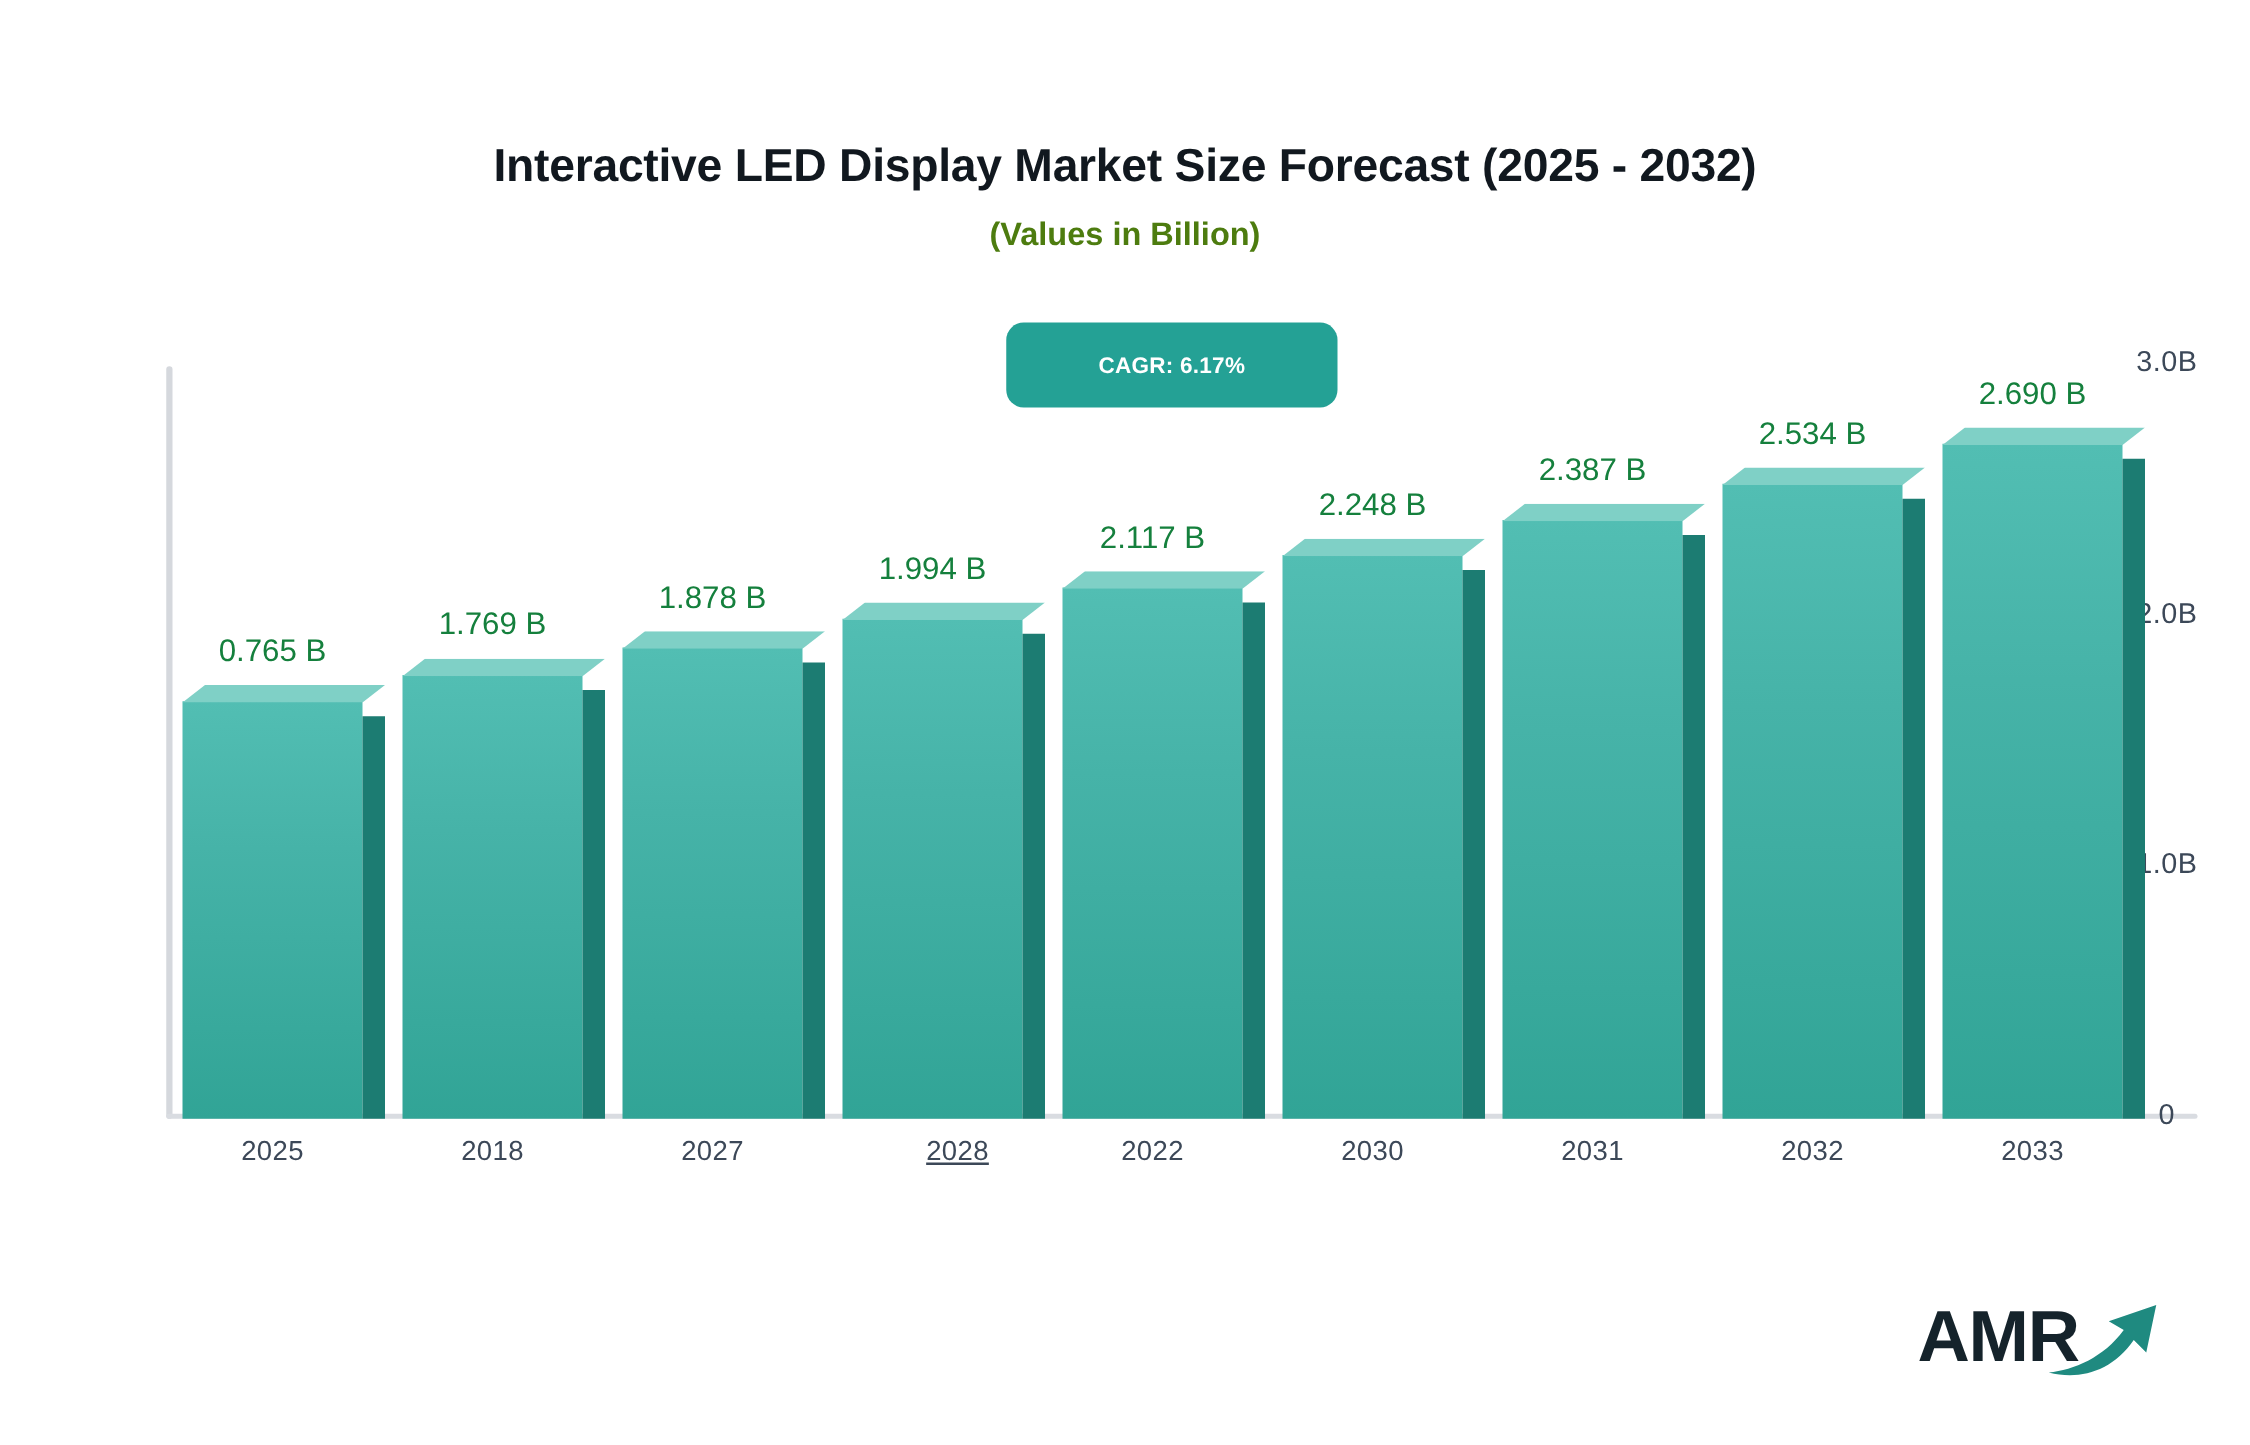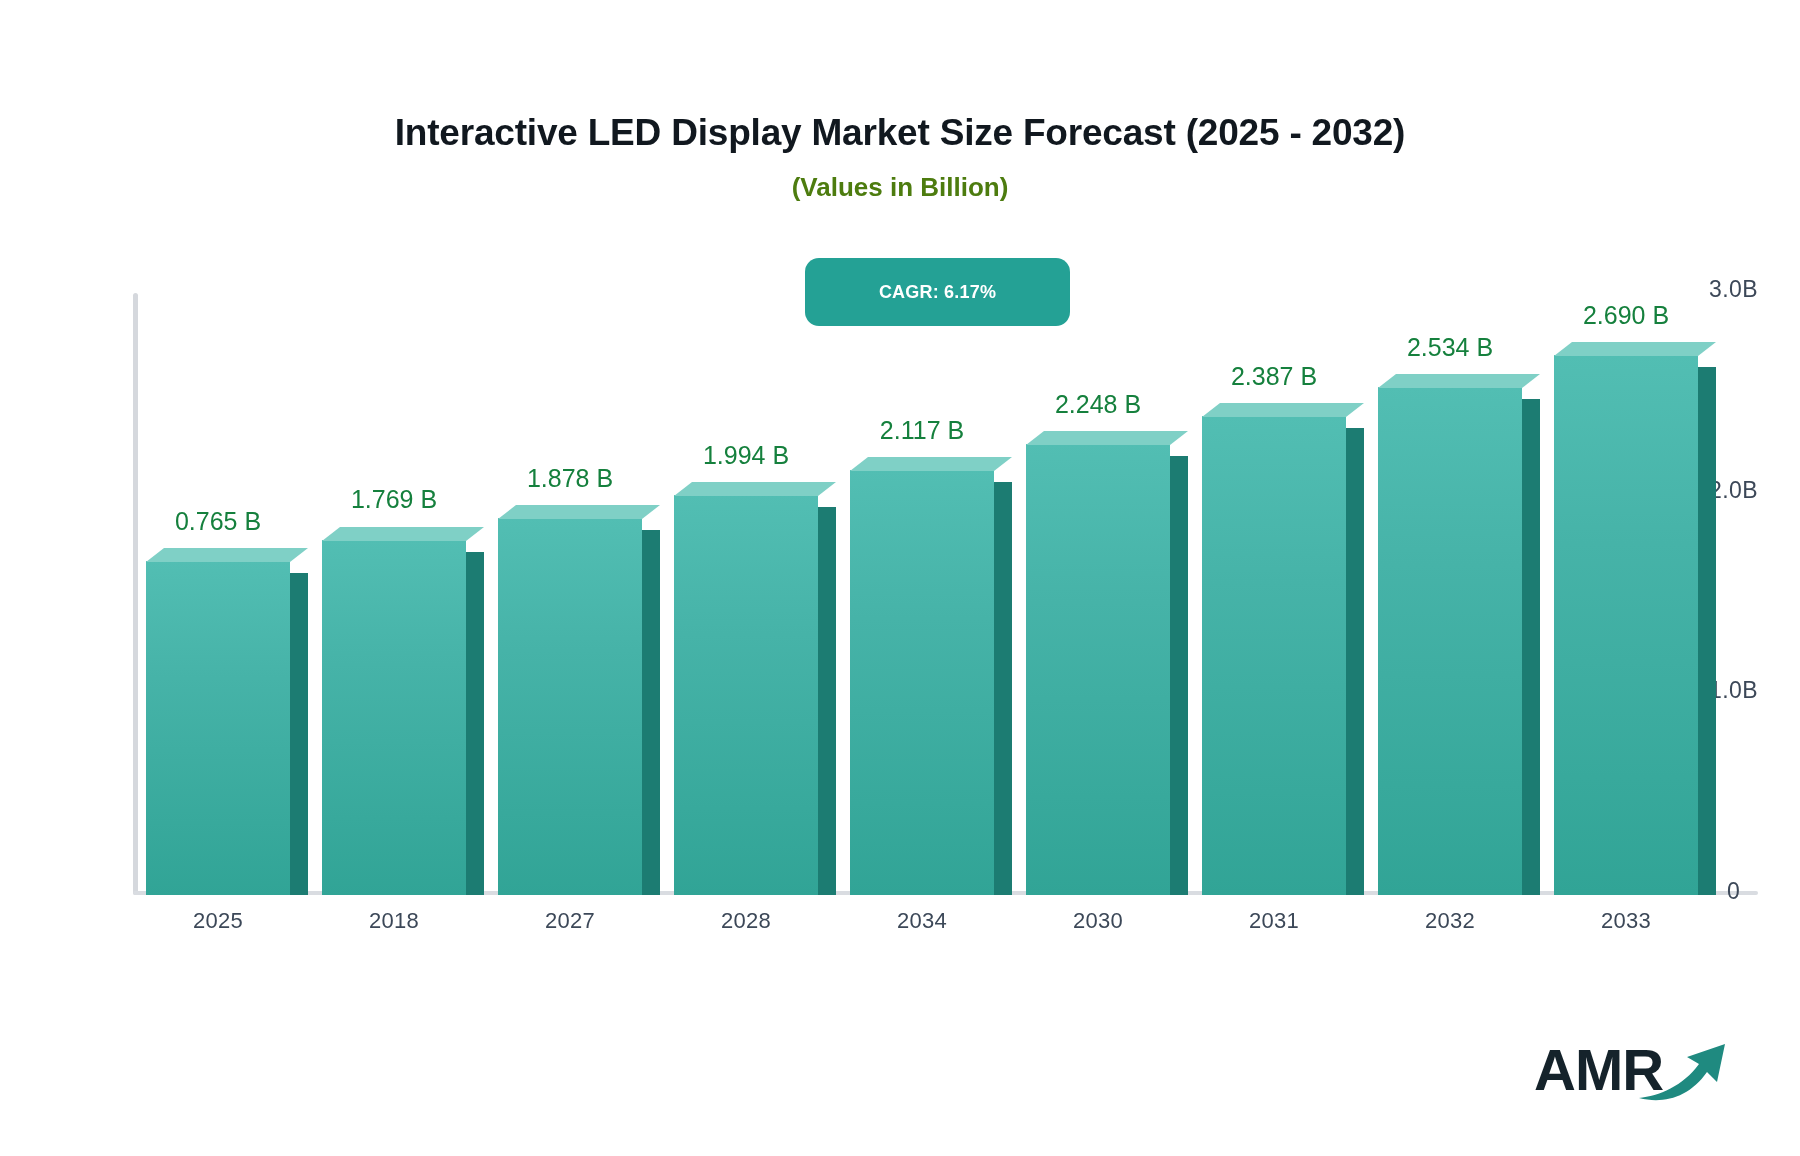--- a/index.html
+++ b/index.html
@@ -268,32 +268,32 @@
       <div class="bar-group" style="left: 674px; width: 162px; height: 400px;">
         <div class="bar-front" style="height: 400px;"></div>
         <div class="bar-side" style="height: 388px;"></div>
         <div class="bar-cap" style="bottom: 399px;">
           <svg width="162" height="14" viewBox="0 0 162 14">
             <polygon points="0,14 18,0 162,0 144,14" fill="#7fd0c6"></polygon>
           </svg>
         </div>
       </div>
       <div class="bar-label" style="left: 636px; top: 441px;">1.994 B</div>
-      <div class="x-label" style="left: 656px;">2028</div>
+      <div class="x-label" style="left: 676px; text-decoration: underline;">2028</div>
       <div class="bar-group" style="left: 850px; width: 162px; height: 425px;">
         <div class="bar-front" style="height: 425px;"></div>
         <div class="bar-side" style="height: 413px;"></div>
         <div class="bar-cap" style="bottom: 424px;">
           <svg width="162" height="14" viewBox="0 0 162 14">
             <polygon points="0,14 18,0 162,0 144,14" fill="#7fd0c6"></polygon>
           </svg>
         </div>
       </div>
       <div class="bar-label" style="left: 812px; top: 416px;">2.117 B</div>
-      <div class="x-label" style="left: 832px;">2034</div>
+      <div class="x-label" style="left: 832px;">2022</div>
       <div class="bar-group" style="left: 1026px; width: 162px; height: 451px;">
         <div class="bar-front" style="height: 451px;"></div>
         <div class="bar-side" style="height: 439px;"></div>
         <div class="bar-cap" style="bottom: 450px;">
           <svg width="162" height="14" viewBox="0 0 162 14">
             <polygon points="0,14 18,0 162,0 144,14" fill="#7fd0c6"></polygon>
           </svg>
         </div>
       </div>
       <div class="bar-label" style="left: 988px; top: 390px;">2.248 B</div>

